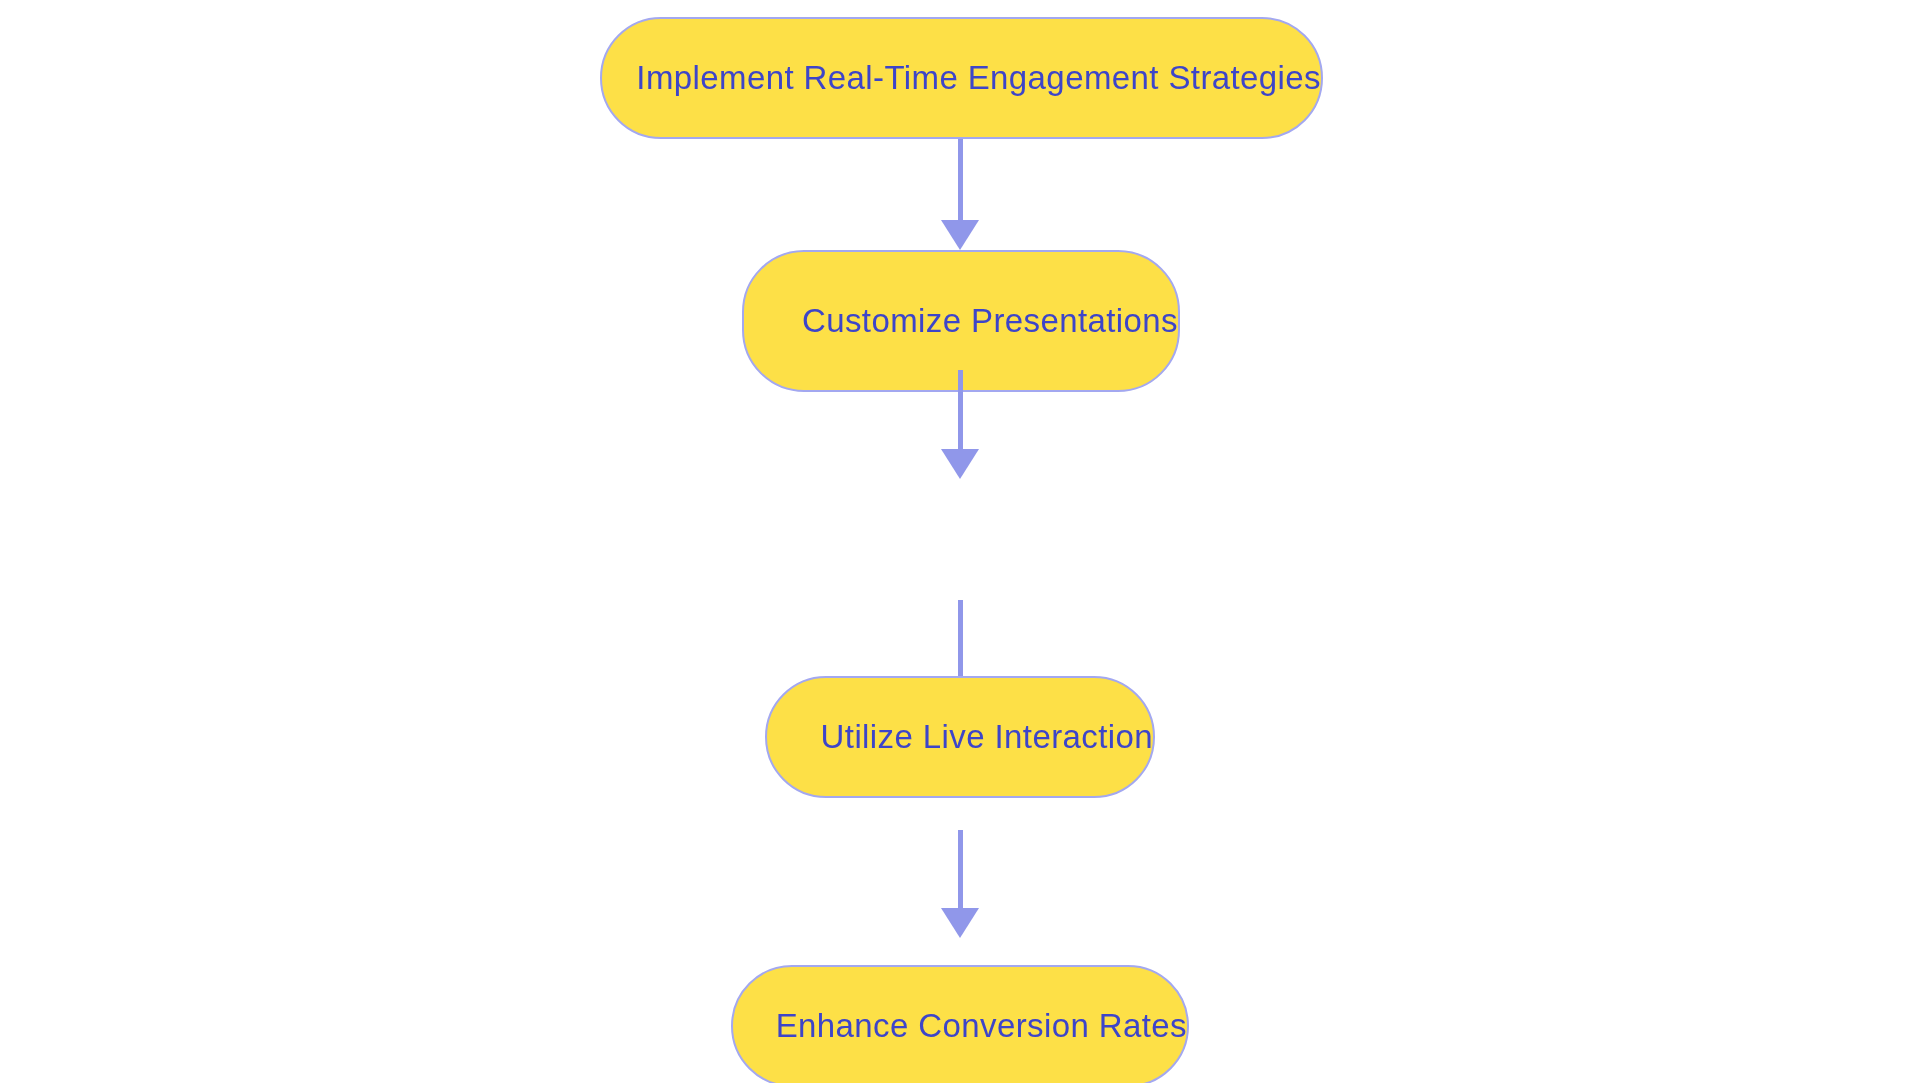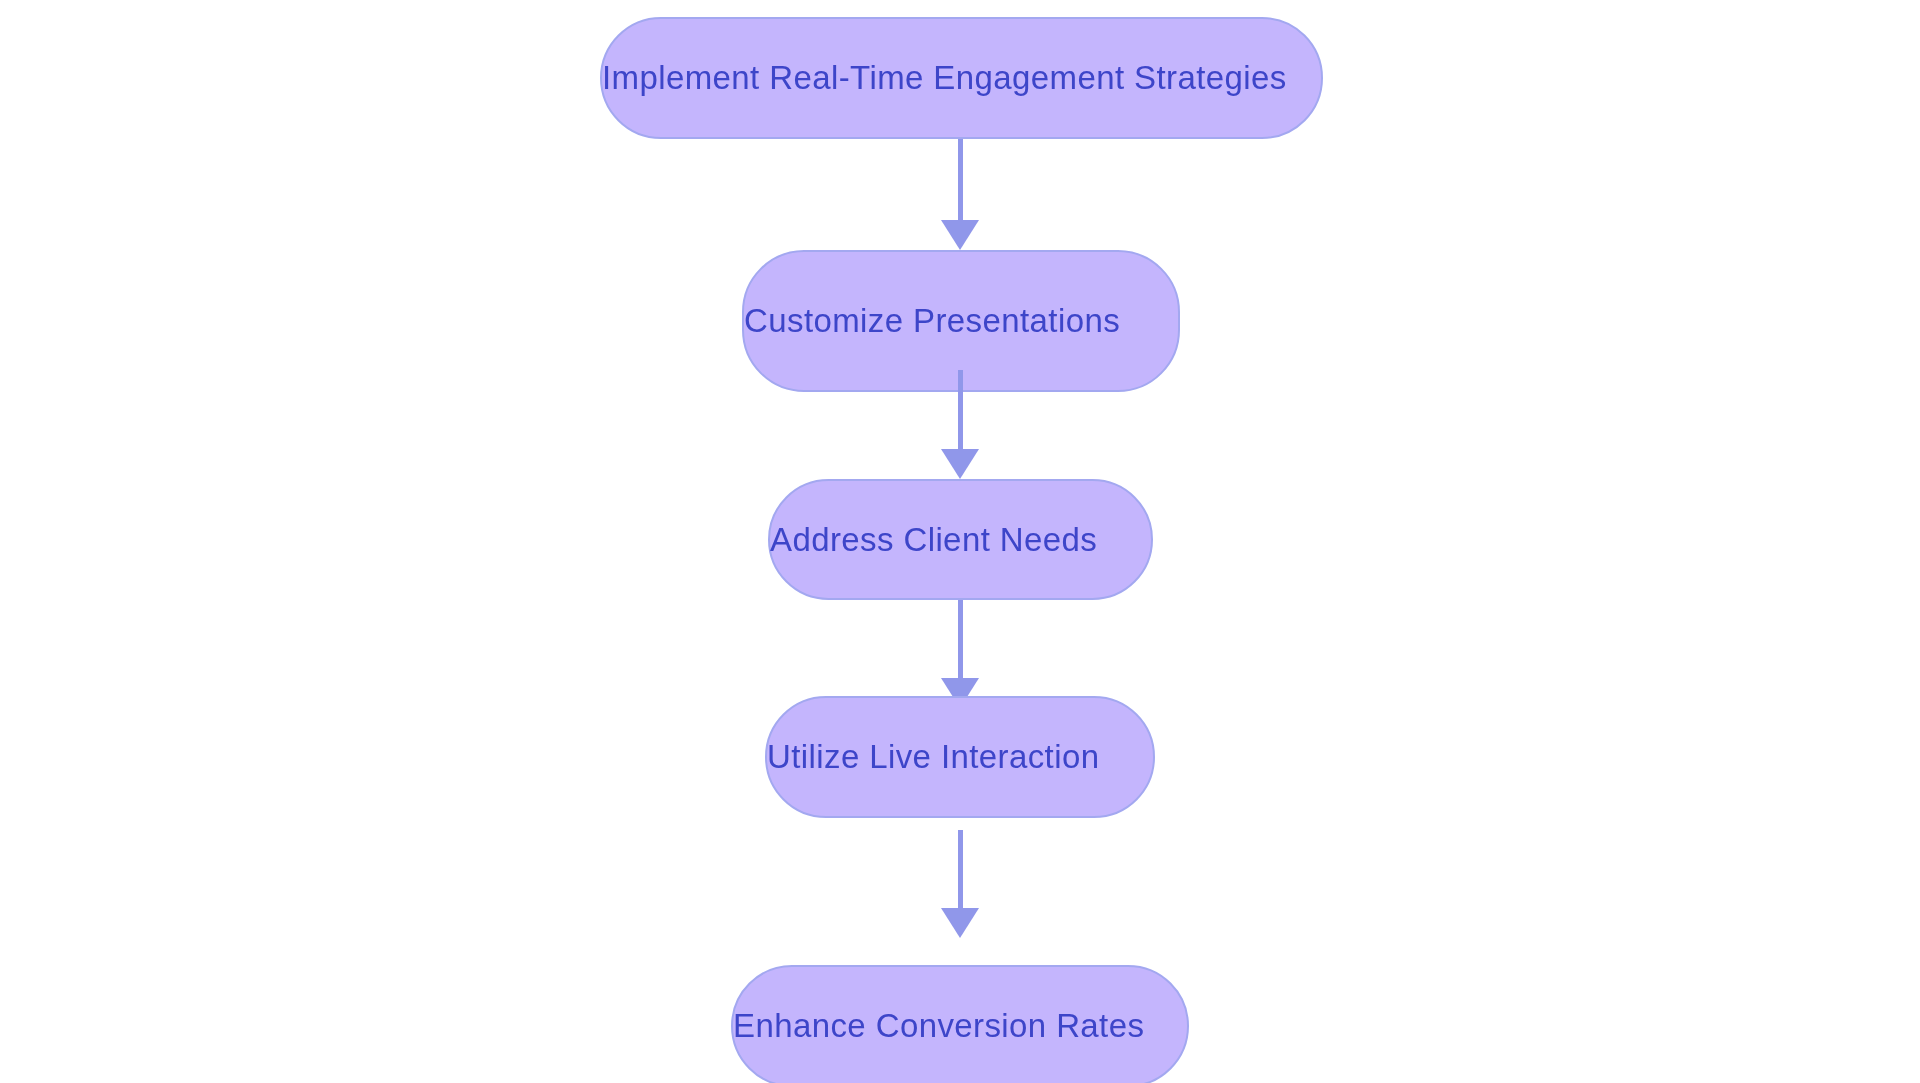--- a/index.html
+++ b/index.html
@@ -11,38 +11,38 @@
     overflow: hidden;
   }
   .canvas {
     position: relative;
     width: 1920px;
     height: 1083px;
     background: #ffffff;
   }
   .node {
     position: absolute;
-    background: #c4b5fd;
+    background: #fde047;
     border: 2px solid #a3a8f0;
     border-radius: 62px;
     display: flex;
     align-items: center;
-    justify-content: flex-start;
+    justify-content: flex-end;
   }
   .node .label {
     color: #3d45c9;
     font-size: 33px;
     letter-spacing: 0.4px;
     white-space: nowrap;
     text-align: center;
   }
   .node-1 { left: 600px; top: 17px;  width: 723px; height: 122px; }
   .node-2 { left: 742px; top: 250px; width: 438px; height: 142px; }
   .node-3 { left: 768px; top: 479px; width: 385px; height: 121px; }
-  .node-4 { left: 765px; top: 696px; width: 390px; height: 122px; }
+  .node-4 { left: 765px; top: 676px; width: 390px; height: 122px; }
   .node-5 { left: 731px; top: 938px; width: 458px; height: 122px; margin-top: 27px; }
 
   .arrow {
     position: absolute;
     left: 941px;           
     width: 38px;
   }
   .arrow .shaft {
     position: absolute;
     left: 16.5px;          
@@ -82,23 +82,20 @@
 
   <div class="node node-2">
     <span class="label">Customize Presentations</span>
   </div>
 
   <div class="arrow arrow-2">
     <div class="shaft"></div>
     <div class="head"></div>
   </div>
 
-  <div class="node node-3">
-    <span class="label">Address Client Needs</span>
-  </div>
 
   <div class="arrow arrow-3">
     <div class="shaft"></div>
     <div class="head"></div>
   </div>
 
   <div class="node node-4">
     <span class="label">Utilize Live Interaction</span>
   </div>
 

